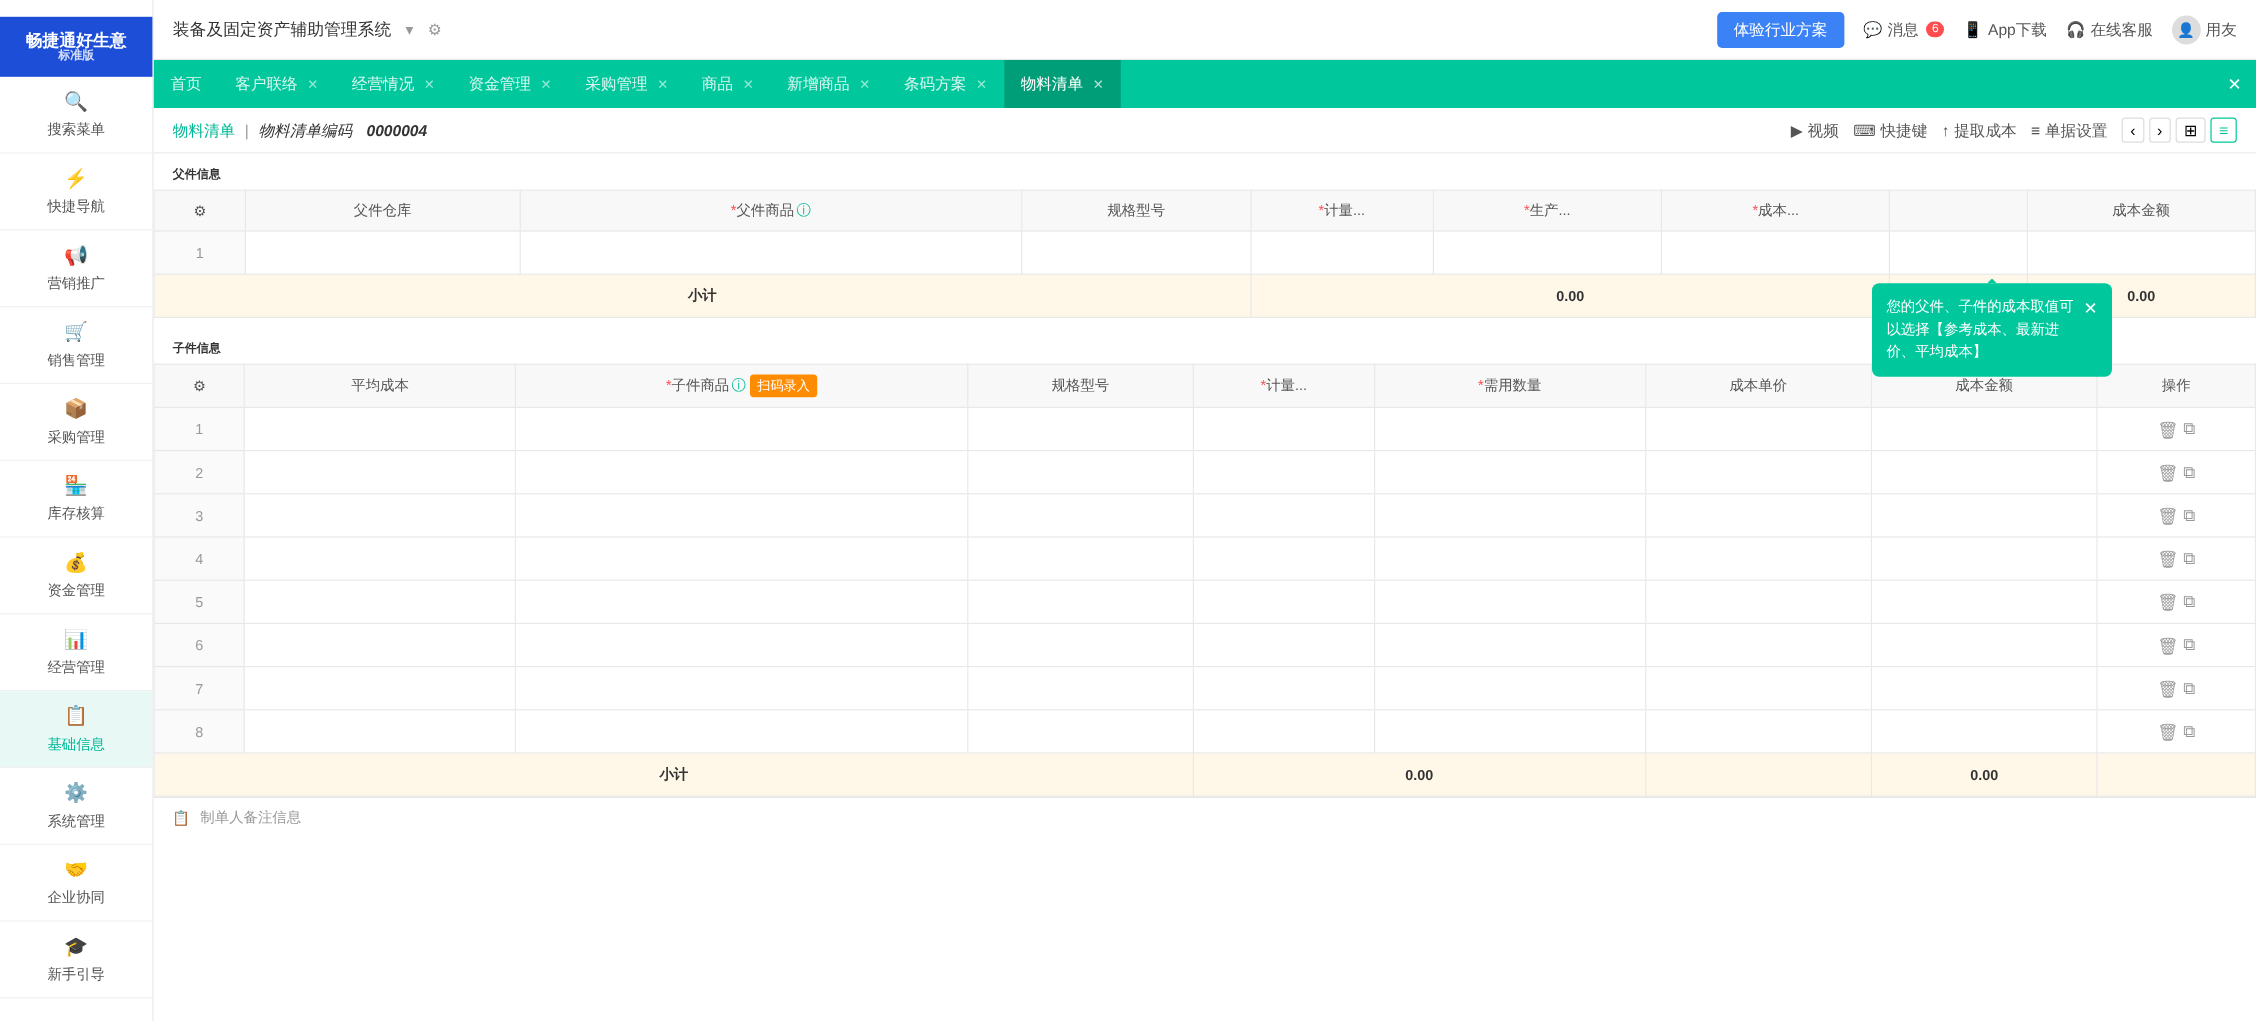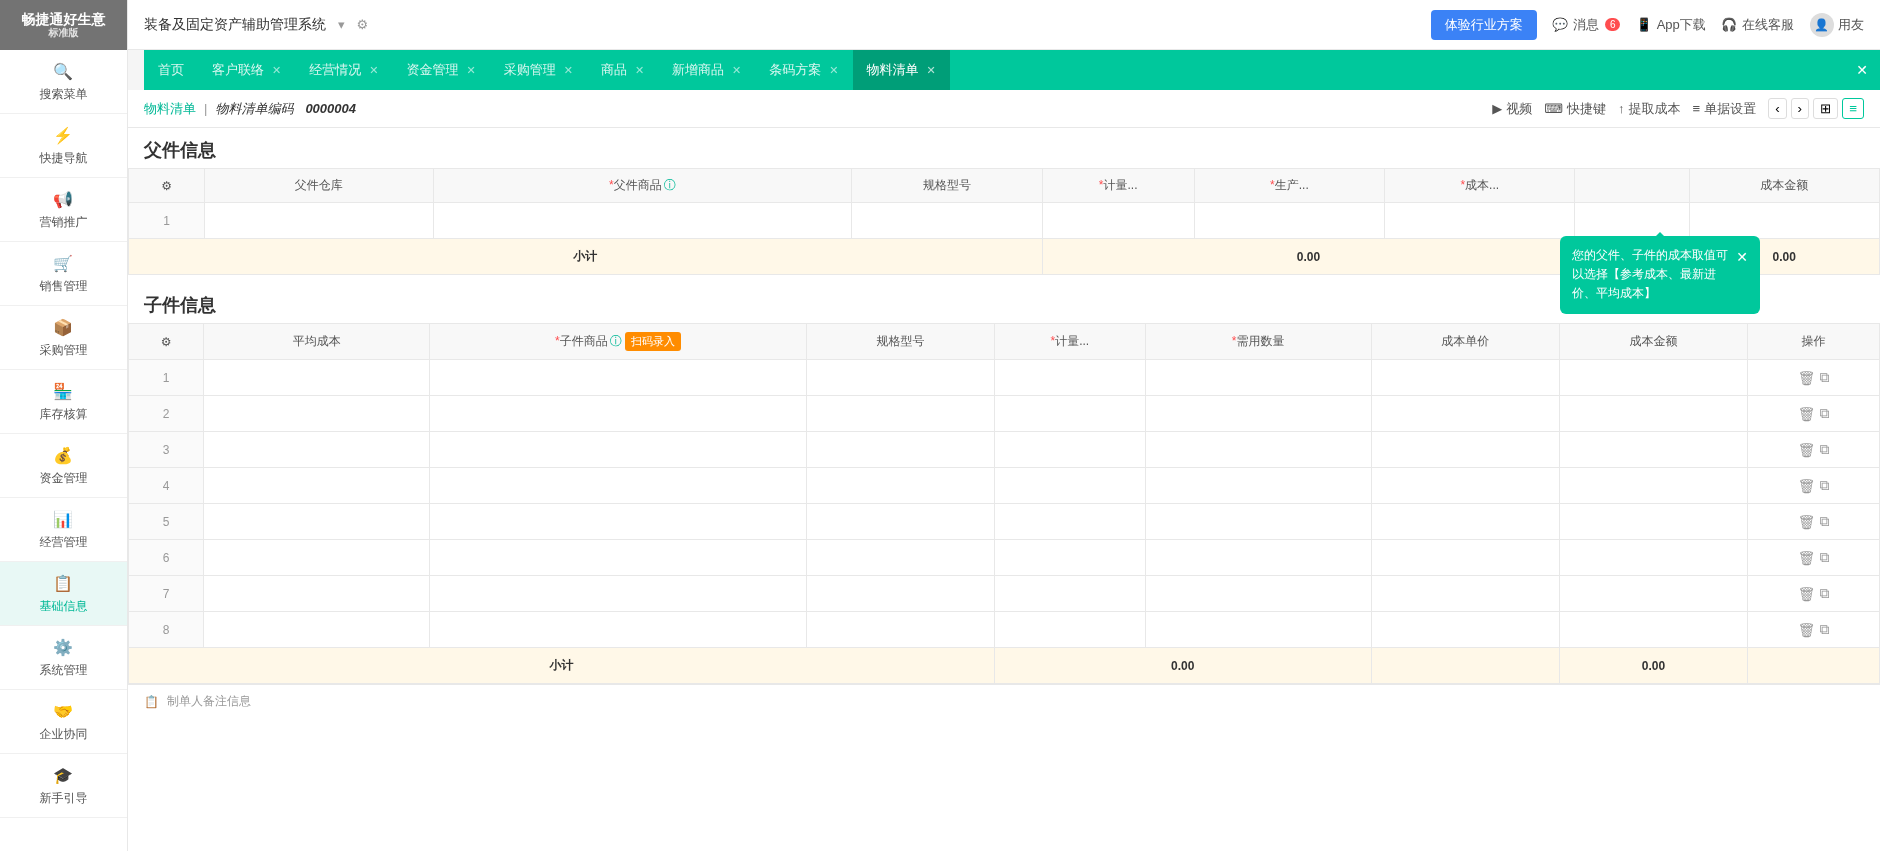--- a/index.html
+++ b/index.html
@@ -8,30 +8,31 @@
     
     .sidebar {
       width: 128px;
       background: #fff;
       display: flex;
       flex-direction: column;
       border-right: 1px solid #e8e8e8;
       flex-shrink: 0;
     }
     .sidebar-logo {
-      background: #737373;
+      background: #1d4ed8;
       height: 50px;
       display: flex;
       align-items: center;
       justify-content: center;
       color: white;
       font-size: 14px;
       font-weight: bold;
       padding: 8px;
       flex-shrink: 0;
+      margin-top: 14px;
     }
     .sidebar-logo .logo-text { line-height: 1.2; text-align: center; }
     .sidebar-logo .sub-text { font-size: 10px; color: rgba(255,255,255,0.8); text-align: center; }
     .sidebar-item {
       display: flex;
       flex-direction: column;
       align-items: center;
       padding: 10px 5px;
       cursor: pointer;
       color: #555;
@@ -106,21 +107,20 @@
     }
 
     
     .nav-tabs {
       background: #00c89c;
       display: flex;
       align-items: center;
       height: 40px;
       flex-shrink: 0;
       overflow: hidden;
-      margin-left: 16px;
     }
     .nav-tab {
       padding: 0 14px;
       height: 40px;
       display: flex;
       align-items: center;
       cursor: pointer;
       color: rgba(255,255,255,0.85);
       font-size: 13px;
       white-space: nowrap;
@@ -162,21 +162,21 @@
       flex: 1;
       background: #fff;
       overflow-y: auto;
       padding: 0;
       position: relative;
     }
 
     
     .section-header {
       padding: 10px 16px 6px 16px;
-      font-size: 18px;
+      font-size: 10px;
       font-weight: bold;
       color: #333;
     }
 
     
     .data-table {
       width: 100%;
       border-collapse: collapse;
       font-size: 12px;
     }

